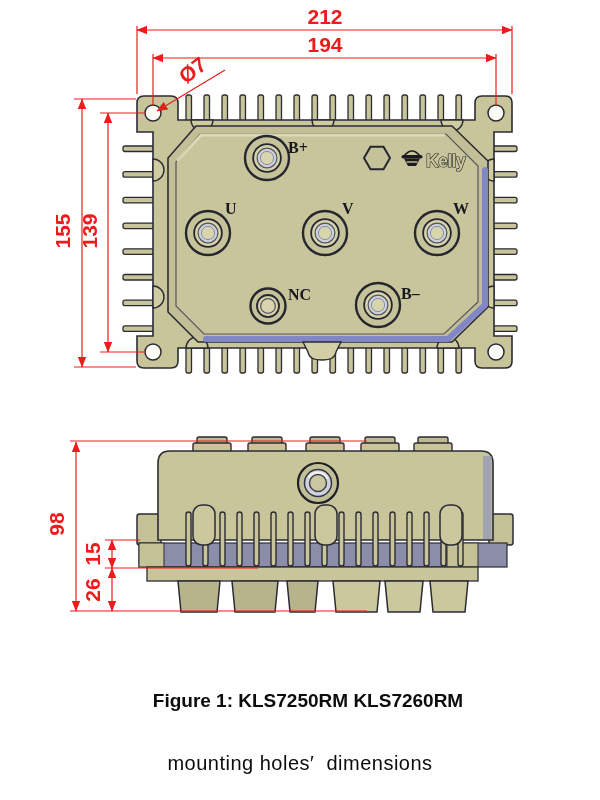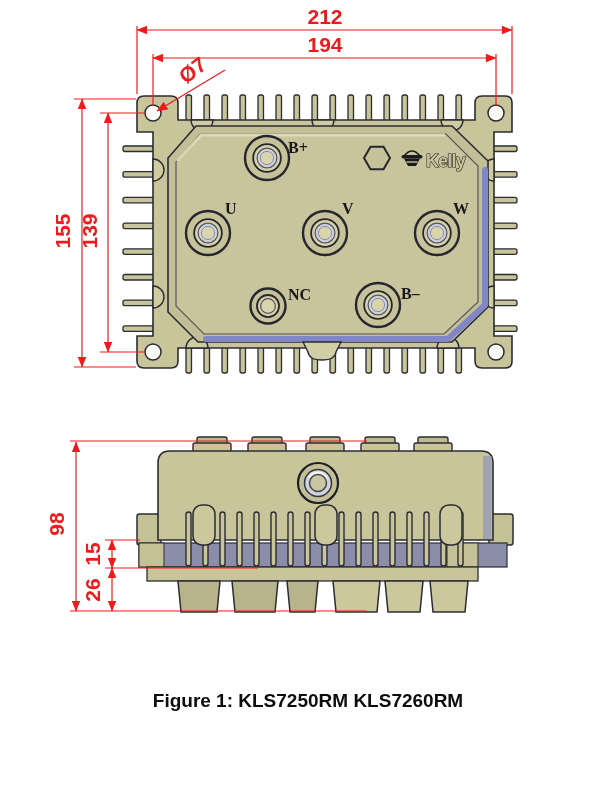--- a/index.html
+++ b/index.html
@@ -283,15 +283,16 @@
       <text class="dim-text" text-anchor="middle" transform="translate(70,231) rotate(-90)">155</text>
       <text class="dim-text" text-anchor="middle" transform="translate(97,231) rotate(-90)">139</text>
       <text class="dim-text" text-anchor="middle" transform="translate(64,524) rotate(-90)">98</text>
       <text class="dim-text" text-anchor="middle" transform="translate(100,554) rotate(-90)">15</text>
       <text class="dim-text" text-anchor="middle" transform="translate(100,590) rotate(-90)">26</text>
     </g>
   </svg>
 
   <div class="caption">
     <div class="l1">Figure 1: KLS7250RM KLS7260RM</div>
+    <div class="l2">mounting holes′  dimensions</div>
     
   </div>
 </div>
 
 </body></html>

